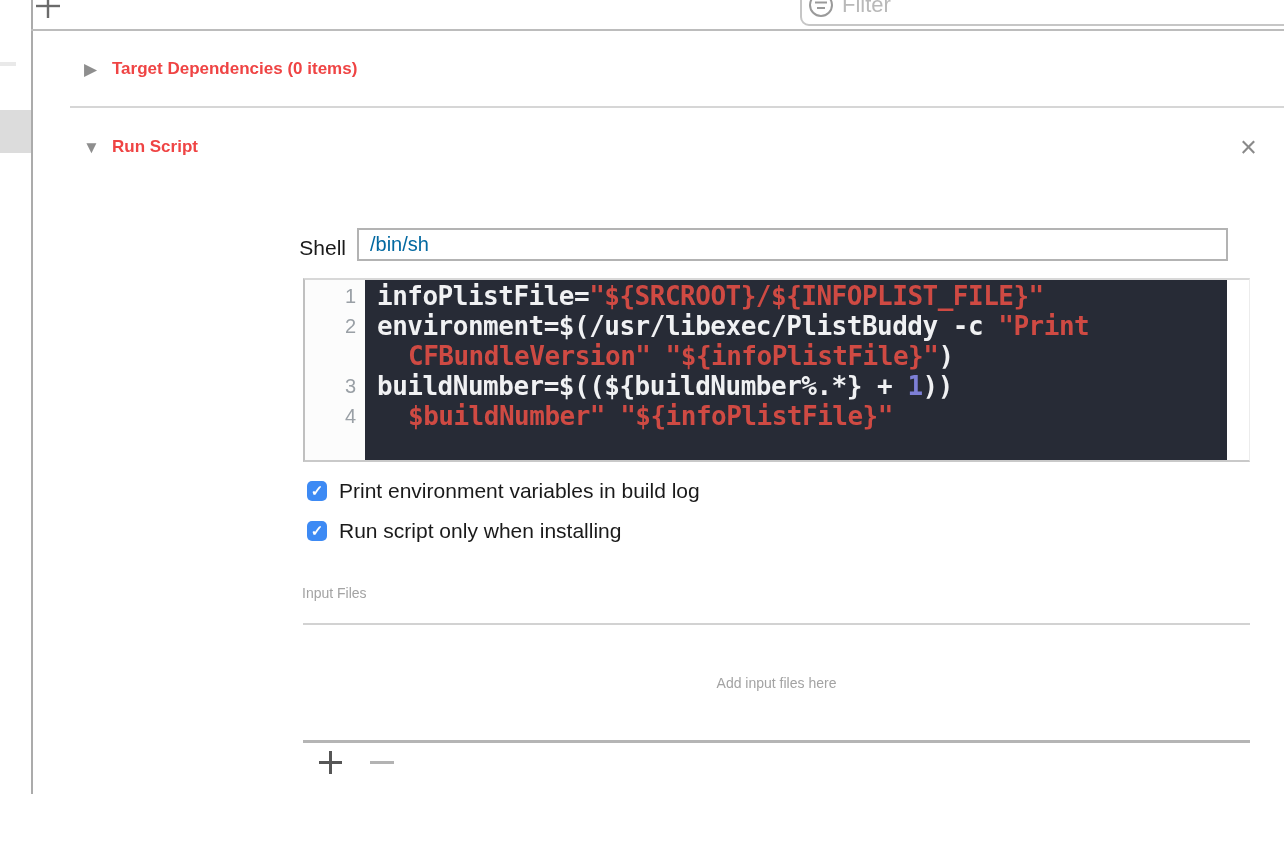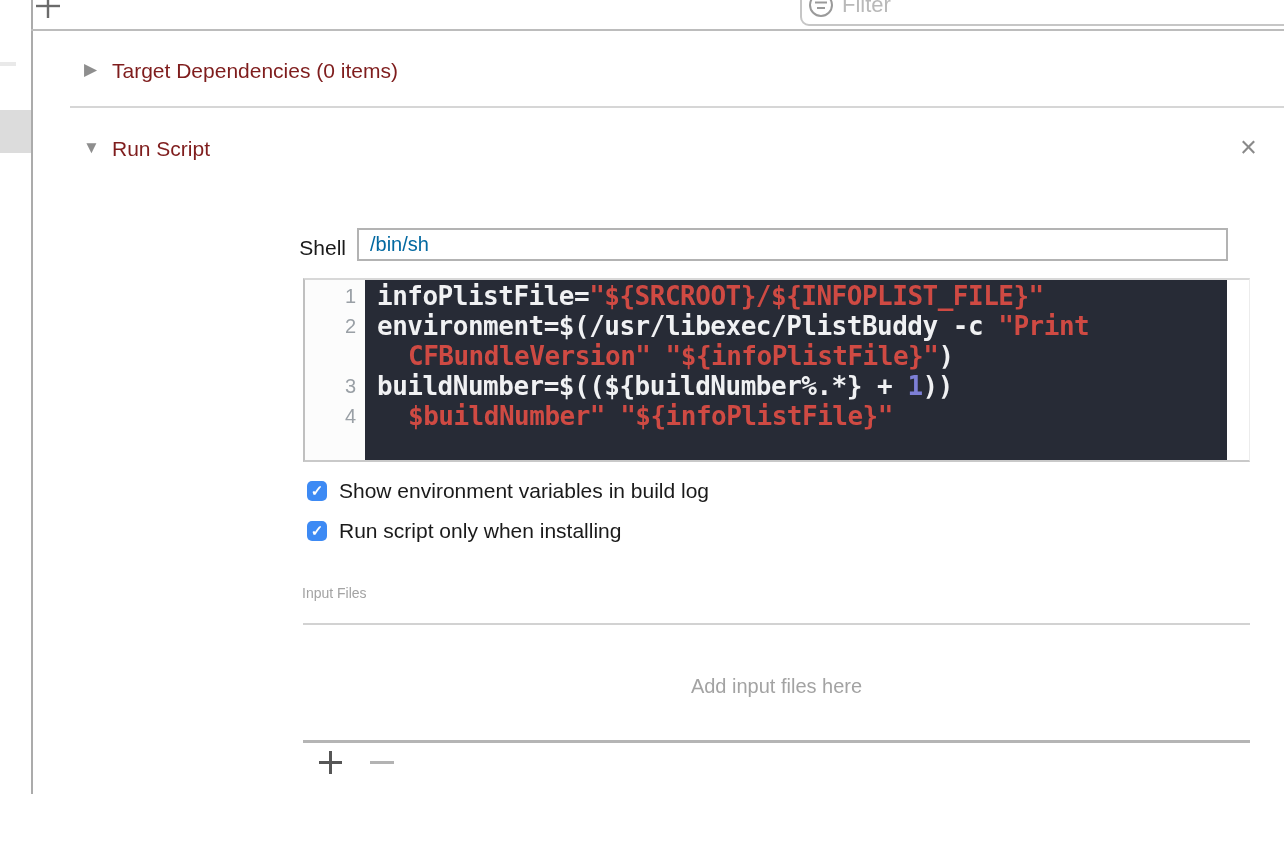--- a/index.html
+++ b/index.html
@@ -20,21 +20,21 @@
   .filter-field{
     left:767px;top:-16px;width:620px;height:38px;background:#fff;
     border:2px solid #c6c6c6;border-radius:9px;display:flex;align-items:center;
   }
   .filter-field .ficon{margin-left:6px;width:26px;height:26px;}
   .filter-text{margin-left:8px;font-size:22px;color:#b9b9b9;}
   .divider-top{left:31px;top:29px;right:0;height:2px;background:#bcbcbc;}
 
   
   .tri{font-size:17px;color:#8e8e8e;line-height:20px;cursor:pointer;}
-  .sec-title{font-size:21px;font-weight:normal;color:#7f1d1d;}
+  .sec-title{font-size:17px;font-weight:bold;color:#ef4444;}
   .divider{background:#d6d6d6;height:2px;}
   .close-x{font-size:29px;color:#8a8a8a;line-height:24px;cursor:pointer;font-weight:400;}
 
   
   .shell-label{left:298px;top:236px;width:48px;text-align:right;font-size:21px;color:#1a1a1a;}
   .shell-field{
     left:357px;top:228px;width:871px;height:33px;background:#fff;
     border:2px solid #b3b3b3;box-sizing:border-box;display:flex;align-items:center;
   }
   .shell-field input{
@@ -69,21 +69,21 @@
   .chk-row1{left:307px;top:481px;}
   .chk-row2{left:307px;top:521px;}
   .chk-box{
     width:20px;height:20px;border-radius:5px;background:var(--accent);
     display:flex;align-items:center;justify-content:center;cursor:pointer;flex:0 0 auto;
   }
   .chk-box .mark{color:#fff;font-size:15px;font-weight:bold;line-height:20px;}
   .chk-label{margin-left:12px;font-size:21px;color:#1a1a1a;line-height:20px;}
 
   .gray-label{font-size:14px;color:#a3a3a3;}
-  .files-placeholder{left:303px;top:675px;width:947px;text-align:center;font-size:20px;color:#a3a3a3;}
+  .files-placeholder{left:303px;top:675px;width:947px;text-align:center;font-size:14px;color:#a3a3a3;}
 
   
   .plusbtn{left:319px;top:751px;width:23px;height:23px;cursor:pointer;}
   .plusbtn .pv{position:absolute;left:10px;top:0;width:3px;height:23px;background:#565656;}
   .plusbtn .ph{position:absolute;left:0;top:10px;width:23px;height:3px;background:#565656;}
   .minusbtn{left:370px;top:761px;width:24px;height:3px;background:#b3b3b3;cursor:pointer;}
 </style>
 </head>
 <body>
 
@@ -139,21 +139,21 @@
         <div class="code-row"><span class="tok-plain">buildNumber=$((${buildNumber%.*} + </span><span class="tok-num">1</span><span class="tok-plain">))</span></div>
         <div class="code-row wrap"><span class="tok-str">$buildNumber" "${infoPlistFile}"</span></div>
       </div>
     <div class="scrollstrip"></div>
   </div>
 
   <div class="abs chk-row chk-row1">
     <div class="chk-box">
       <span class="mark">✓</span>
     </div>
-    <span class="chk-label">Show environment variables in build log</span>
+    <span class="chk-label">Print environment variables in build log</span>
   </div>
   <div class="abs chk-row chk-row2">
     <div class="chk-box">
       <span class="mark">✓</span>
     </div>
     <span class="chk-label">Run script only when installing</span>
   </div>
 
   <div class="abs gray-label" style="left:302px;top:585px;">Input Files</div>
   <div class="abs divider" style="left:303px;top:623px;width:947px;background:#d2d2d2;"></div>

